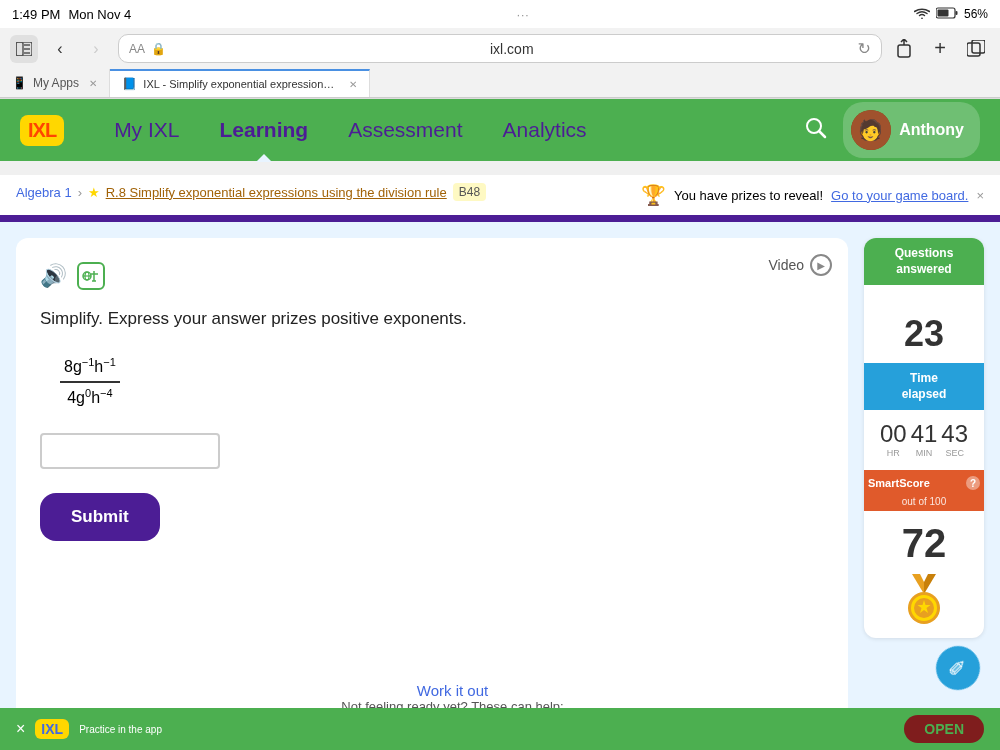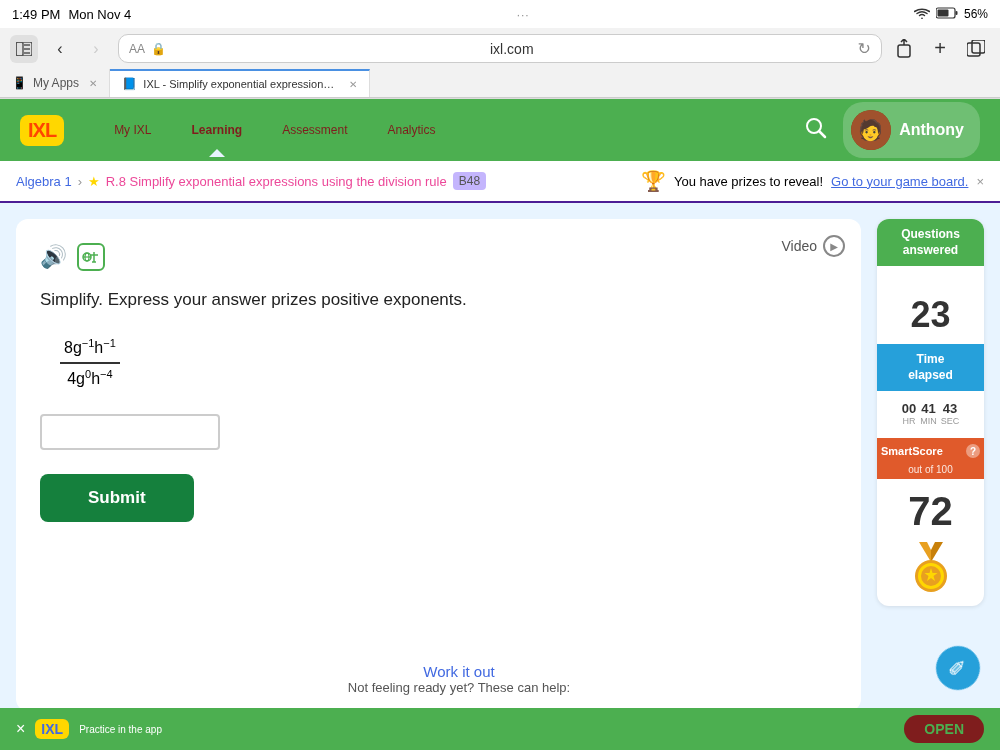--- a/index.html
+++ b/index.html
@@ -113,23 +113,23 @@
       letter-spacing: -1px;
     }
     .ixl-logo span { color: #FF4500; }
     .nav-links {
       display: flex;
       gap: 0;
       flex: 1;
       align-items: center;
     }
     .nav-link {
-      color: #7f1d1d;
+      color: #4c1d95;
       text-decoration: none;
-      font-size: 12px;
+      font-size: 21px;
       padding: 20px 20px;
       cursor: pointer;
       position: relative;
     }
     .nav-link.active {
       font-weight: 600;
     }
     .nav-link.active::after {
       content: '';
       position: absolute;
@@ -178,36 +178,37 @@
       display: flex;
       align-items: center;
       gap: 8px;
     }
 
     
     .breadcrumb-bar {
       background: white;
       padding: 8px 16px;
       display: flex;
-      align-items: center;
+      align-items: flex-start;
       justify-content: space-between;
-      border-bottom: 2px solid #4c1d95;
+      border-bottom: 7px solid #4c1d95;
       font-size: 13px;
+      margin-top: 14px;
     }
     .breadcrumb-left {
       display: flex;
       align-items: center;
       gap: 6px;
       color: #555;
     }
     .breadcrumb-sep { color: #999; }
     .star-icon { color: #FFD700; }
-    .breadcrumb-skill { color: #ec4899; font-weight: 500; }
+    .breadcrumb-skill { color: #a16207; font-weight: 500; text-decoration: underline; }
     .skill-code {
-      background: #c4b5fd;
+      background: #fef9c3;
       border-radius: 4px;
       padding: 2px 6px;
       font-size: 12px;
       color: #555;
     }
     .prize-banner {
       display: flex;
       align-items: center;
       gap: 8px;
       font-size: 13px;
@@ -299,36 +300,36 @@
       width: 180px;
       height: 36px;
       border: 2px solid #ccc;
       border-radius: 4px;
       font-size: 16px;
       padding: 4px 8px;
       margin: 16px 0;
       display: block;
     }
     .submit-btn {
-      background: #15803d;
+      background: #4c1d95;
       color: white;
       border: none;
-      border-radius: 8px;
-      padding: 14px 48px;
+      border-radius: 16px;
+      padding: 14px 31px;
       font-size: 17px;
       font-weight: 600;
       cursor: pointer;
       margin-top: 8px;
     }
     .work-link { color: #4169E1; font-size: 15px; text-decoration: none; cursor: pointer; }
     .work-sub { color: #555; font-size: 13px; }
 
     
     .score-panel {
-      width: 107px;
+      width: 120px;
       display: flex;
       flex-direction: column;
       gap: 0;
     }
     .score-card {
       background: white;
       border-radius: 12px;
       overflow: hidden;
       box-shadow: 0 1px 4px rgba(0,0,0,0.1);
     }
@@ -360,22 +361,22 @@
     .time-display {
       display: flex;
       justify-content: center;
       gap: 2px;
       padding: 10px 4px 4px;
     }
     .time-unit {
       text-align: center;
     }
     .time-num {
-      font-size: 13px;
-      font-weight: 700;
+      font-size: 24px;
+      font-weight: 400;
       color: #333;
       display: block;
     }
     .time-label {
       font-size: 9px;
       color: #999;
       display: block;
       text-transform: uppercase;
     }
     .time-sep { font-size: 20px; font-weight: 700; color: #ccc; align-self: flex-start; padding-top: 2px; }

